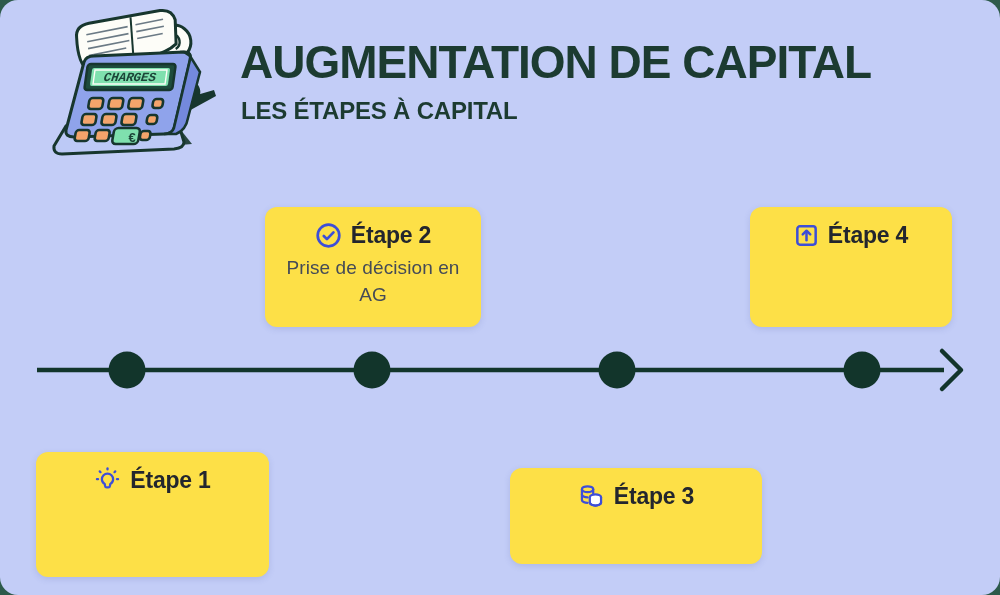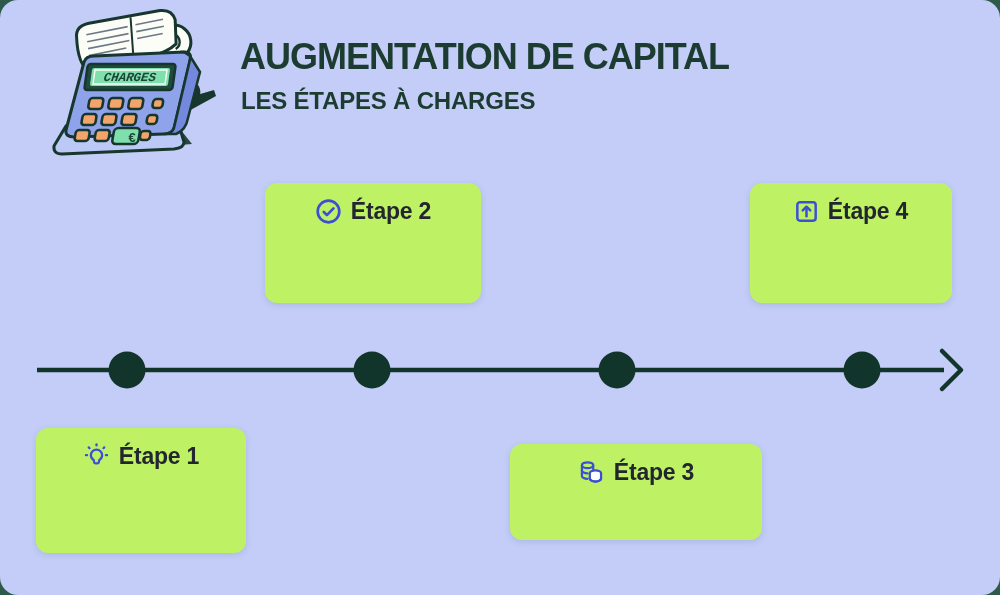--- a/index.html
+++ b/index.html
@@ -8,49 +8,49 @@
     font-family:"Liberation Sans", sans-serif;
     width:1000px;height:595px;overflow:hidden;
   }
   .canvas{
     position:relative;width:1000px;height:595px;
     background:#C3CDF7;border-radius:18px;overflow:hidden;
   }
   
   .header{position:absolute;left:240px;top:38px;}
   .title{
-    margin:0;font-size:36px;font-weight:800;letter-spacing:-1px;
+    margin:0;font-size:46px;font-weight:800;letter-spacing:-1px;
     color:#1C3B31;line-height:1.05;
   }
   .subtitle{
     margin:12px 0 0 1px;font-size:24px;font-weight:800;letter-spacing:-0.2px;
     color:#1C3B31;line-height:1.05;
   }
   
   .illustration{position:absolute;left:26px;top:6px;width:195px;height:158px;}
   
   .timeline{position:absolute;left:0;top:330px;width:1000px;height:80px;}
   
   .card{
-    position:absolute;background:#bef264;border-radius:12px;
+    position:absolute;background:#fde047;border-radius:12px;
     box-shadow:0 2px 6px rgba(80,95,160,0.18);
-    padding:15px 14px 14px 14px;box-sizing:border-box;text-align:center;
+    padding:15px 14px 14px 14px;box-sizing:border-box;text-align:center;margin-top:24px;
   }
   .card-head{
     display:flex;align-items:center;justify-content:center;gap:9px;
     margin-bottom:6px;
   }
   .card-head .label{
     font-size:23px;font-weight:700;color:#23262E;letter-spacing:-0.2px;
   }
   .card-desc{
     font-size:19px;color:#454B57;line-height:1.42;letter-spacing:0.1px;
   }
   .icon{flex:0 0 auto;display:block;}
-  .card1{left:36px; top:428px; width:210px; min-height:125px;}
+  .card1{left:36px; top:428px; width:233px; min-height:125px;}
   .card2{left:265px;top:183px; width:216px; min-height:120px;}
   .card3{left:510px;top:444px; width:252px; min-height:96px;}
   .card4{left:750px;top:183px; width:202px; min-height:120px;}
 </style>
 </head>
 <body>
 
 <div class="canvas">
 
   <svg class="illustration" viewBox="0 0 195 158" aria-hidden="true">
@@ -105,21 +105,21 @@
           <rect x="113" y="125" width="10" height="9" rx="3"></rect>
           <rect x="86" y="122" width="26" height="16" rx="4" fill="#7FE0AE"></rect>
         </g>
         <text x="106" y="136" text-anchor="middle" font-size="13" font-weight="700" fill="#1C4538" stroke="none">€</text>
       </g>
     </g>
   </svg>
 
   <header class="header">
     <h1 class="title">AUGMENTATION DE CAPITAL</h1>
-    <h2 class="subtitle">LES ÉTAPES À CHARGES</h2>
+    <h2 class="subtitle">LES ÉTAPES À CAPITAL</h2>
   </header>
 
   <svg class="timeline" viewBox="0 0 1000 80" aria-hidden="true">
     <line x1="37" y1="40" x2="944" y2="40" stroke="#12352B" stroke-width="4.5"></line>
     <path d="M942 21 L961 40 L942 59" fill="none" stroke="#12352B" stroke-width="4.5" stroke-linecap="round" stroke-linejoin="round"></path>
     <circle cx="127" cy="40" r="18.5" fill="#12352B"></circle>
     <circle cx="372" cy="40" r="18.5" fill="#12352B"></circle>
     <circle cx="617" cy="40" r="18.5" fill="#12352B"></circle>
     <circle cx="862" cy="40" r="18.5" fill="#12352B"></circle>
   </svg>
@@ -139,20 +139,21 @@
   </div>
 
   <div class="card card2">
     <div class="card-head">
       <svg class="icon" width="27" height="27" viewBox="0 0 24 24" fill="none" stroke="#3D4ED8" stroke-width="2.4" stroke-linecap="round" stroke-linejoin="round">
         <circle cx="12" cy="12" r="9.6"></circle>
         <path d="M7.8 12.4 l2.8 2.8 L16.4 9.2"></path>
       </svg>
       <span class="label">Étape 2</span>
     </div>
+    <div class="card-desc">Prise de décision en AG</div>
   </div>
 
   <div class="card card3">
     <div class="card-head">
       <svg class="icon" width="27" height="27" viewBox="0 0 24 24" fill="none" stroke="#3D4ED8" stroke-width="2" stroke-linecap="round">
         <ellipse cx="8.5" cy="5.5" rx="5" ry="2.6"></ellipse>
         <path d="M3.5 5.5 V15 c0 1.4 2.2 2.6 5 2.6"></path>
         <path d="M13.5 5.5 V9.2"></path>
         <path d="M3.5 10.2 c0 1.4 2.2 2.6 5 2.6"></path>
         <ellipse cx="15.5" cy="12.8" rx="5" ry="2.6" fill="#FFFFFF"></ellipse>

